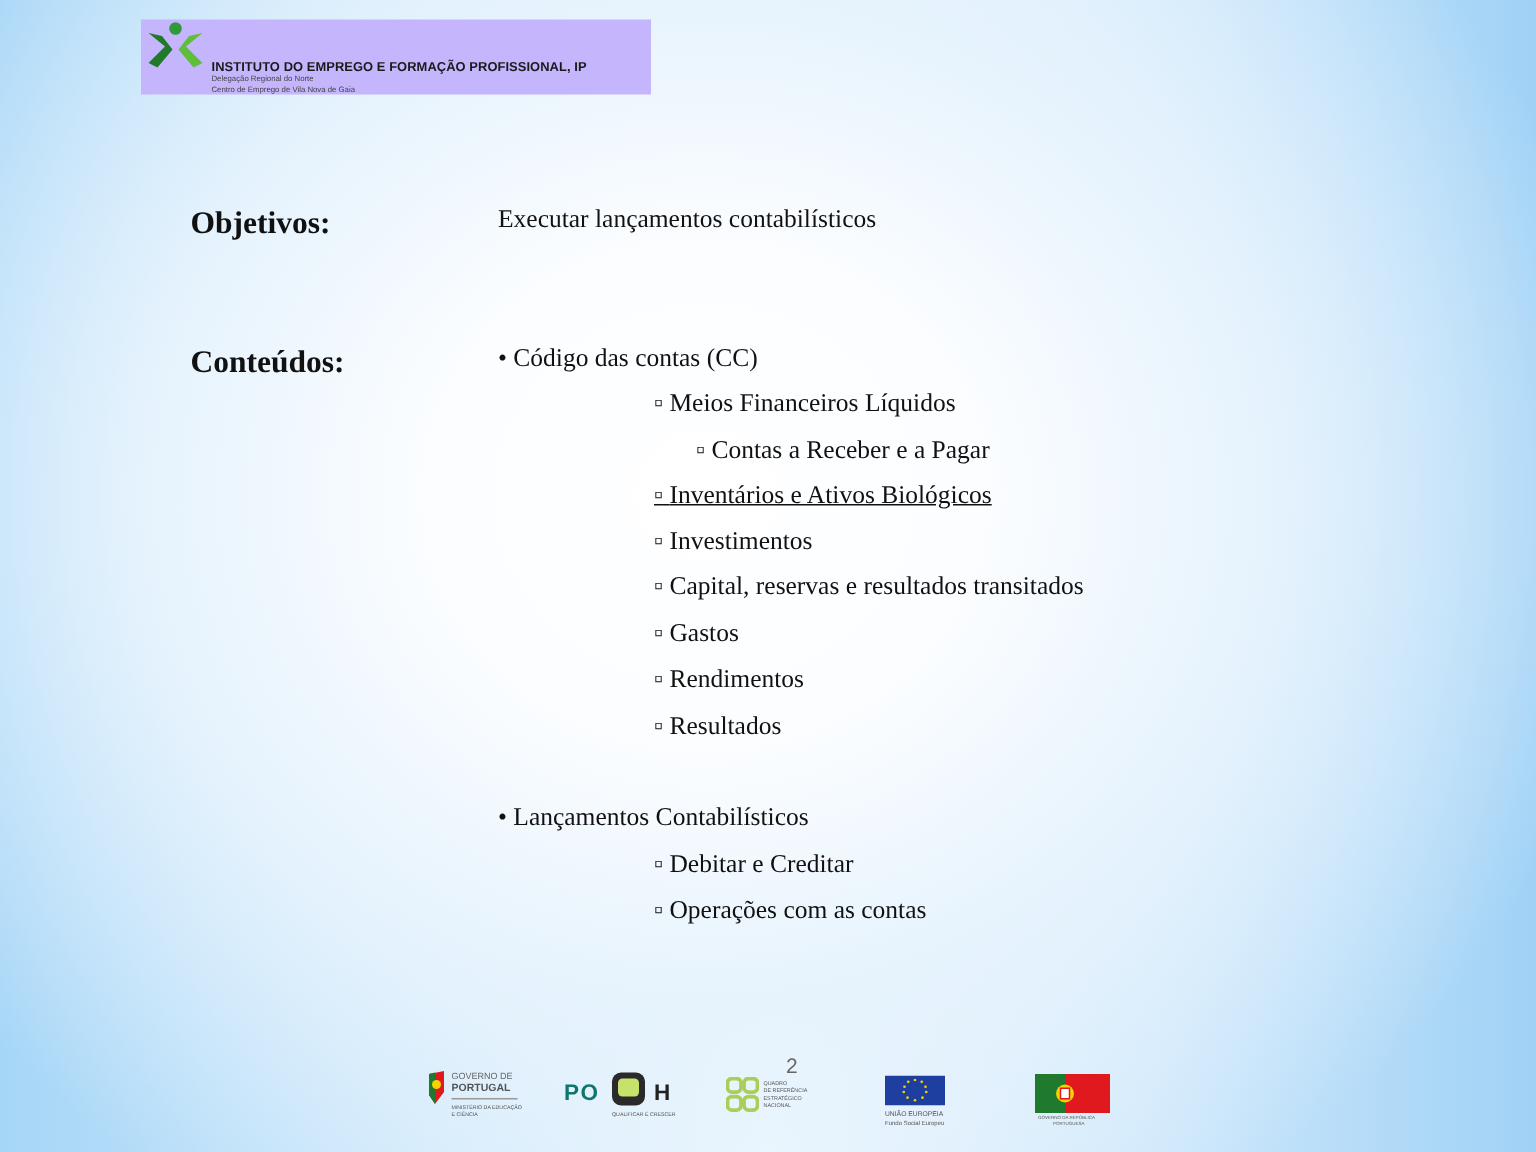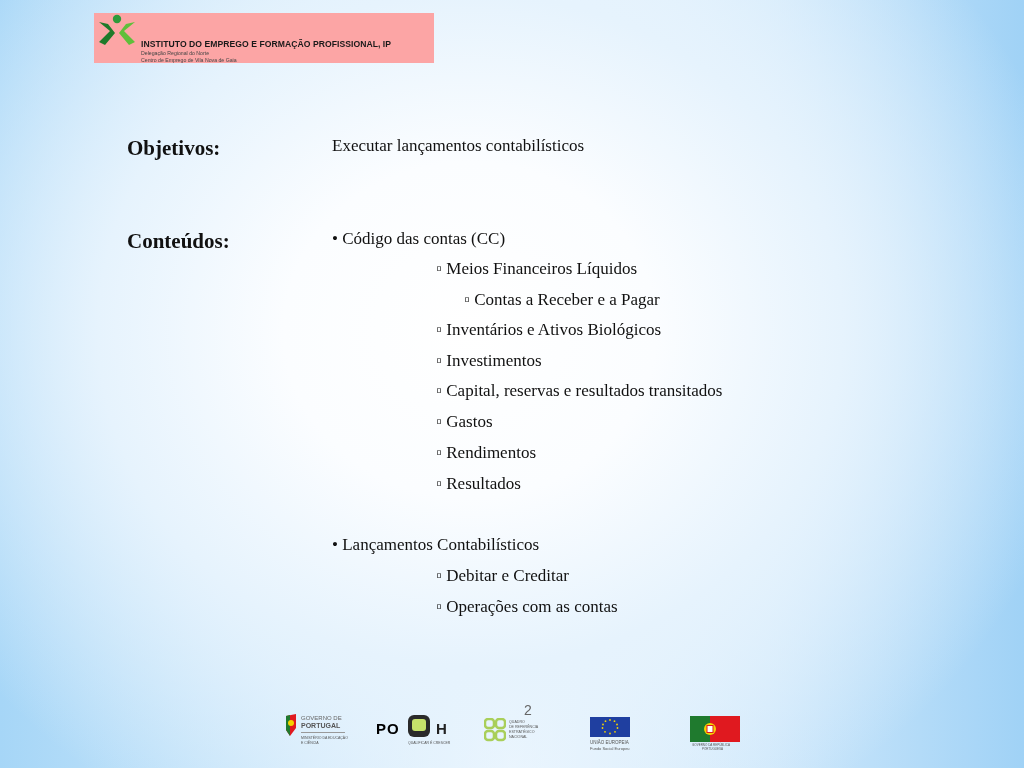--- a/index.html
+++ b/index.html
@@ -7,21 +7,21 @@
   body {
     position: relative;
     font-family: "Liberation Serif", "DejaVu Serif", serif;
     color: #111;
     background:
       radial-gradient(ellipse 620px 560px at 470px 330px, #ffffff 0%, #fbfdff 30%, #e6f3fd 60%, rgba(200,228,250,0.0) 100%),
       linear-gradient(90deg, #a6d6f7 0%, #d2eafb 30%, #eef7fe 50%, #cfe8fb 75%, #a0d2f6 100%);
   }
   .logo-box {
     position: absolute; left: 94px; top: 13px; width: 340px; height: 50px;
-    background: #fca5a5;
+    background: #c4b5fd;
   }
   .logo-mark { position: absolute; left: 2px; top: 1px; width: 42px; height: 34px; }
   .logo-title {
     position: absolute; left: 47px; top: 26px;
     font-family: "Liberation Sans", "DejaVu Sans", sans-serif;
     font-size: 8.6px; font-weight: bold; color: #1a1a1a; letter-spacing: 0.05px; white-space: nowrap;
   }
   .logo-sub {
     position: absolute; left: 47px;
     font-family: "Liberation Sans", "DejaVu Sans", sans-serif;
@@ -70,21 +70,21 @@
 
 <div class="label" style="top:229px;text-align:right;">Conteúdos:</div>
 
 <div class="line l1" style="top:229px;">
   <span>•</span>
   <span>Código das contas (CC)</span>
 </div>
 
 <div class="line l2" style="top:259px;"><span>▫</span> <span>Meios Financeiros Líquidos</span></div>
 <div class="line l2" style="top:290px;margin-left:28px;"><span>▫</span> <span>Contas a Receber e a Pagar</span></div>
-<div class="line l2" style="top:320px;"><span>▫</span> <span>Inventários e Ativos Biológicos</span></div>
+<div class="line l2" style="top:320px;text-decoration:underline;"><span>▫</span> <span>Inventários e Ativos Biológicos</span></div>
 <div class="line l2" style="top:351px;"><span>▫</span> <span>Investimentos</span></div>
 <div class="line l2" style="top:381px;"><span>▫</span> <span>Capital, reservas e resultados transitados</span></div>
 <div class="line l2" style="top:412px;"><span>▫</span> <span>Gastos</span></div>
 <div class="line l2" style="top:443px;"><span>▫</span> <span>Rendimentos</span></div>
 <div class="line l2" style="top:474px;"><span>▫</span> <span>Resultados</span></div>
 
 <div class="line l1" style="top:535px;">
   <span>•</span>
   <span>Lançamentos Contabilísticos</span>
 </div>
@@ -98,21 +98,21 @@
     <circle cx="7" cy="9" r="3" fill="#f4d300"></circle>
   </svg>
   <div class="tiny" style="left:17px;top:1px;font-size:6px;color:#666;">GOVERNO DE</div>
   <div class="tiny" style="left:17px;top:8px;font-size:7px;font-weight:bold;color:#555;">PORTUGAL</div>
   <div style="position:absolute;left:17px;top:18px;width:44px;height:1px;background:#999;"></div>
   <div class="tiny" style="left:17px;top:22px;font-size:3.5px;">MINISTÉRIO DA EDUCAÇÃO</div>
   <div class="tiny" style="left:17px;top:27px;font-size:3.5px;">E CIÊNCIA</div>
 </div>
 
 <div class="footer-logo poph">
-  <div class="tiny" style="left:2px;top:6px;font-size:15px;font-weight:bold;color:#000000;letter-spacing:1px;">PO</div>
+  <div class="tiny" style="left:2px;top:6px;font-size:15px;font-weight:bold;color:#0f766e;letter-spacing:1px;">PO</div>
   <div style="position:absolute;left:34px;top:1px;width:22px;height:22px;border-radius:6px;background:#2a2a2a;"></div>
   <div style="position:absolute;left:38px;top:5px;width:14px;height:12px;border-radius:3px;background:#c7e26a;"></div>
   <div class="tiny" style="left:62px;top:6px;font-size:15px;font-weight:bold;color:#222;">H</div>
   <div class="tiny" style="left:34px;top:27px;font-size:3.5px;">QUALIFICAR É CRESCER</div>
 </div>
 
 <div class="footer-logo qren">
   <div class="tiny" style="left:40px;top:-2px;font-size:14px;color:#666;">2</div>
   <svg style="position:absolute;left:0;top:14px;" width="22" height="24" viewBox="0 0 22 24">
     <rect x="1" y="1" width="9" height="9" rx="3" fill="none" stroke="#a9cf5a" stroke-width="2.5"></rect>

